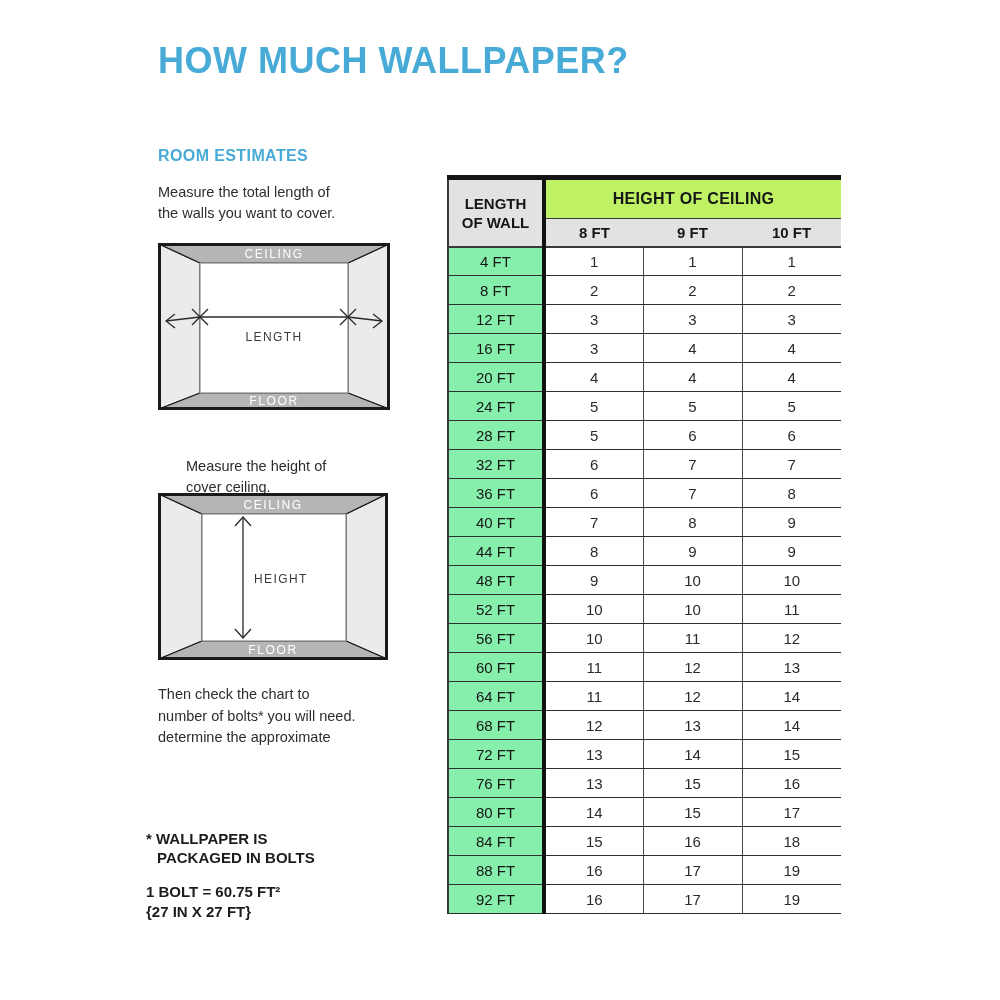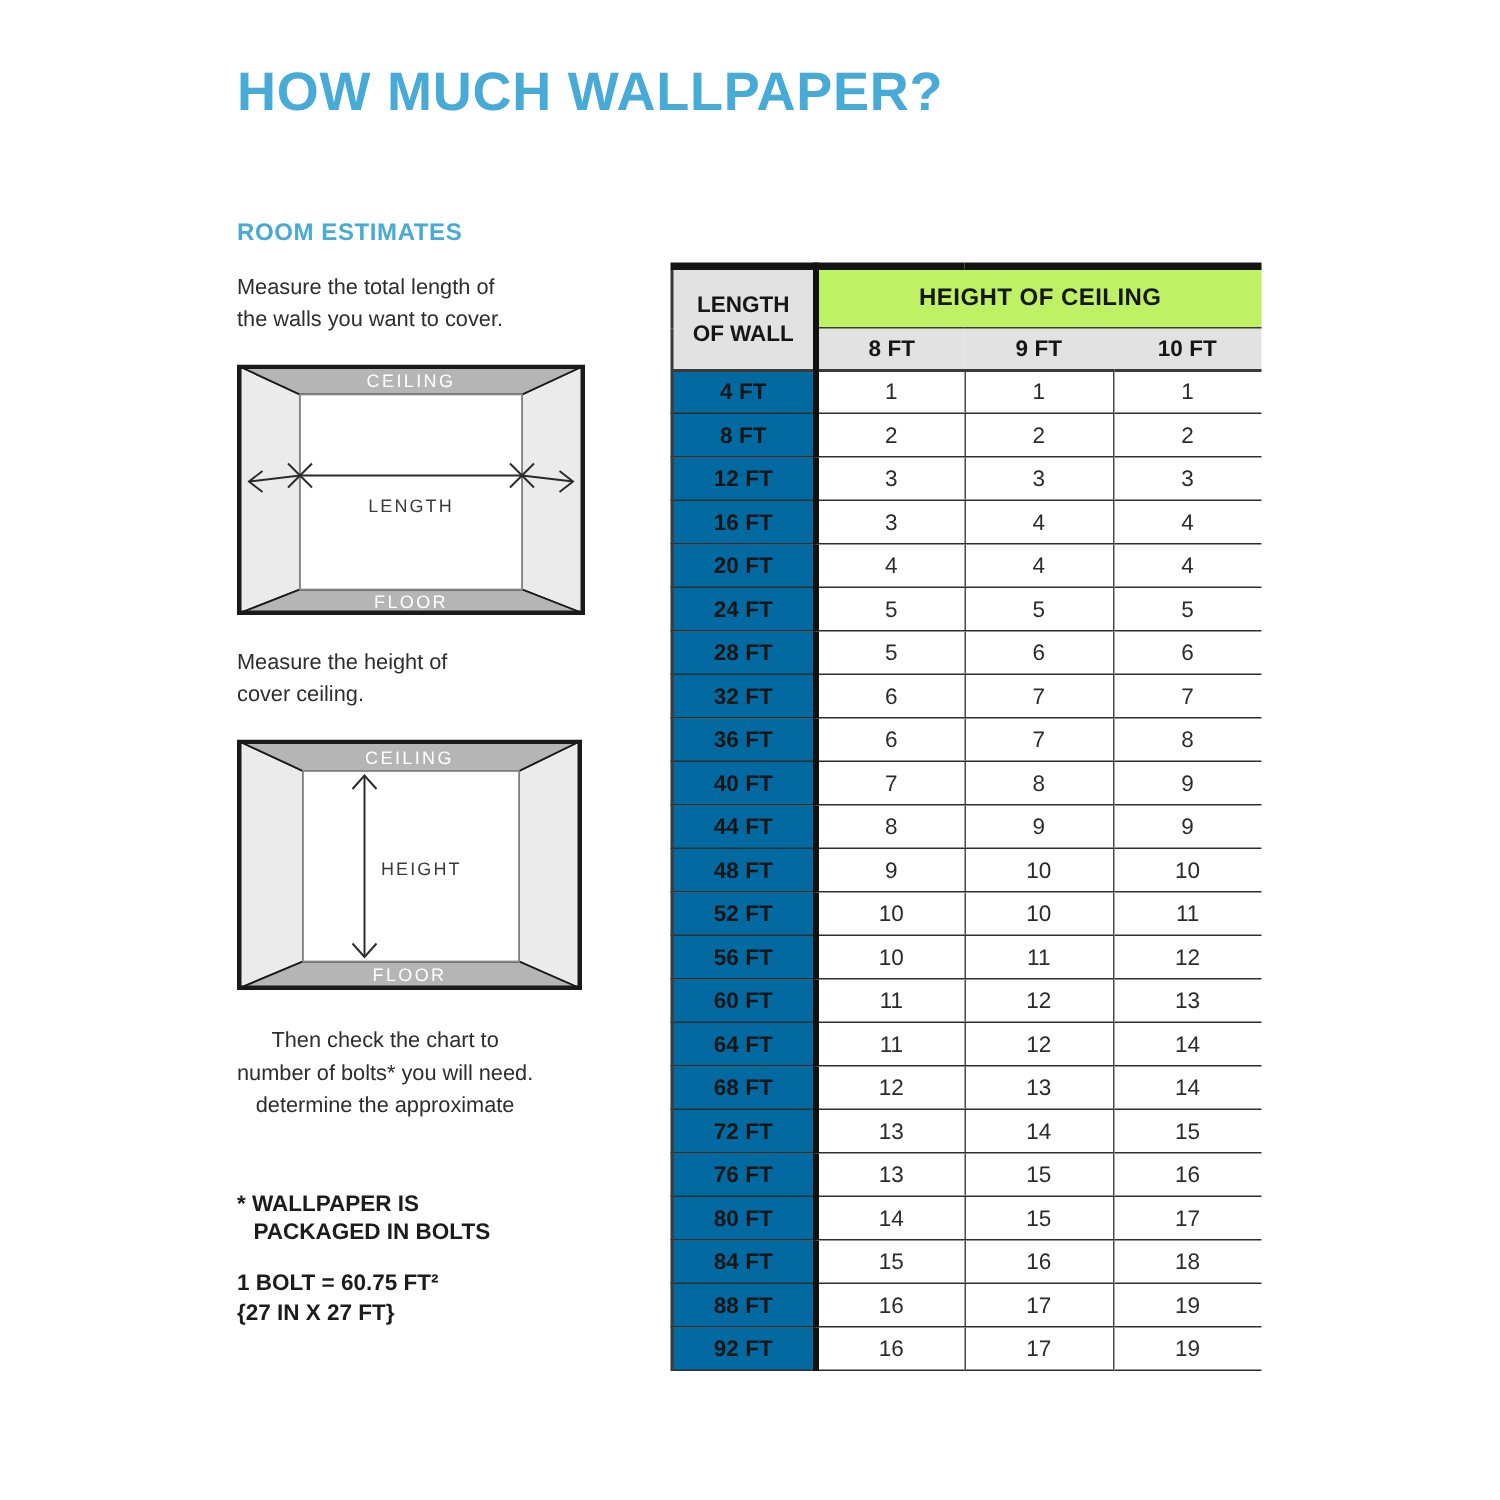--- a/index.html
+++ b/index.html
@@ -23,26 +23,26 @@
     color: #47aad7;
   }
   #room-estimates-heading { left: 158px; top: 147px; }
   #bolts-heading { left: 447px; top: 147px; width: 394px; text-align: center; }
 
   .body-text {
     position: absolute; left: 158px;
     font-size: 14.5px; line-height: 20.5px; color: #2d2d2d;
   }
   #para-length { top: 182px; }
-  #para-height { top: 432px; }
-  #para-chart  { top: 684px; line-height: 21.5px; text-align: center; }
+  #para-height { top: 456px; margin-left: 28px; }
+  #para-chart  { top: 684px; line-height: 21.5px; }
 
   .bold-note {
-    position: absolute; left: 158px;
-    font-size: 15px; font-weight: bold; line-height: 19px; color: #1c1c1c;
+    position: absolute; left: 146px;
+    font-size: 15px; font-weight: bold; line-height: 19px; color: #1c1c1c; margin-top: 36px;
   }
   #footnote { top: 793px; }
   #footnote .indent { padding-left: 11px; }
   #bolt-def { top: 846px; line-height: 20px; }
 
   .diagram { position: absolute; left: 158px; }
   #diagram-length { top: 243px; }
   #diagram-height { top: 493px; }
 
   svg text {
@@ -74,21 +74,21 @@
     background: #bef264; height: 41px;
     border-bottom: 1.5px solid #3a3a3a;
     font-weight: bold; font-size: 16px; letter-spacing: 0.3px;
   }
   th.sub {
     background: #e2e2e2; height: 28px;
     border-bottom: 2px solid #3a3a3a;
     font-weight: bold;
   }
   tbody th {
-    background: #0369a1; font-weight: bold;
+    background: #86efac; font-weight: normal;
     border-right: 4px solid #111;
     border-bottom: 1.5px solid #2e2e2e;
     height: 29px;
   }
   tbody td {
     background: #ffffff;
     border-bottom: 1.5px solid #2e2e2e;
     height: 29px;
   }
   tbody td + td { border-left: 1.5px solid #4a4a4a; }

